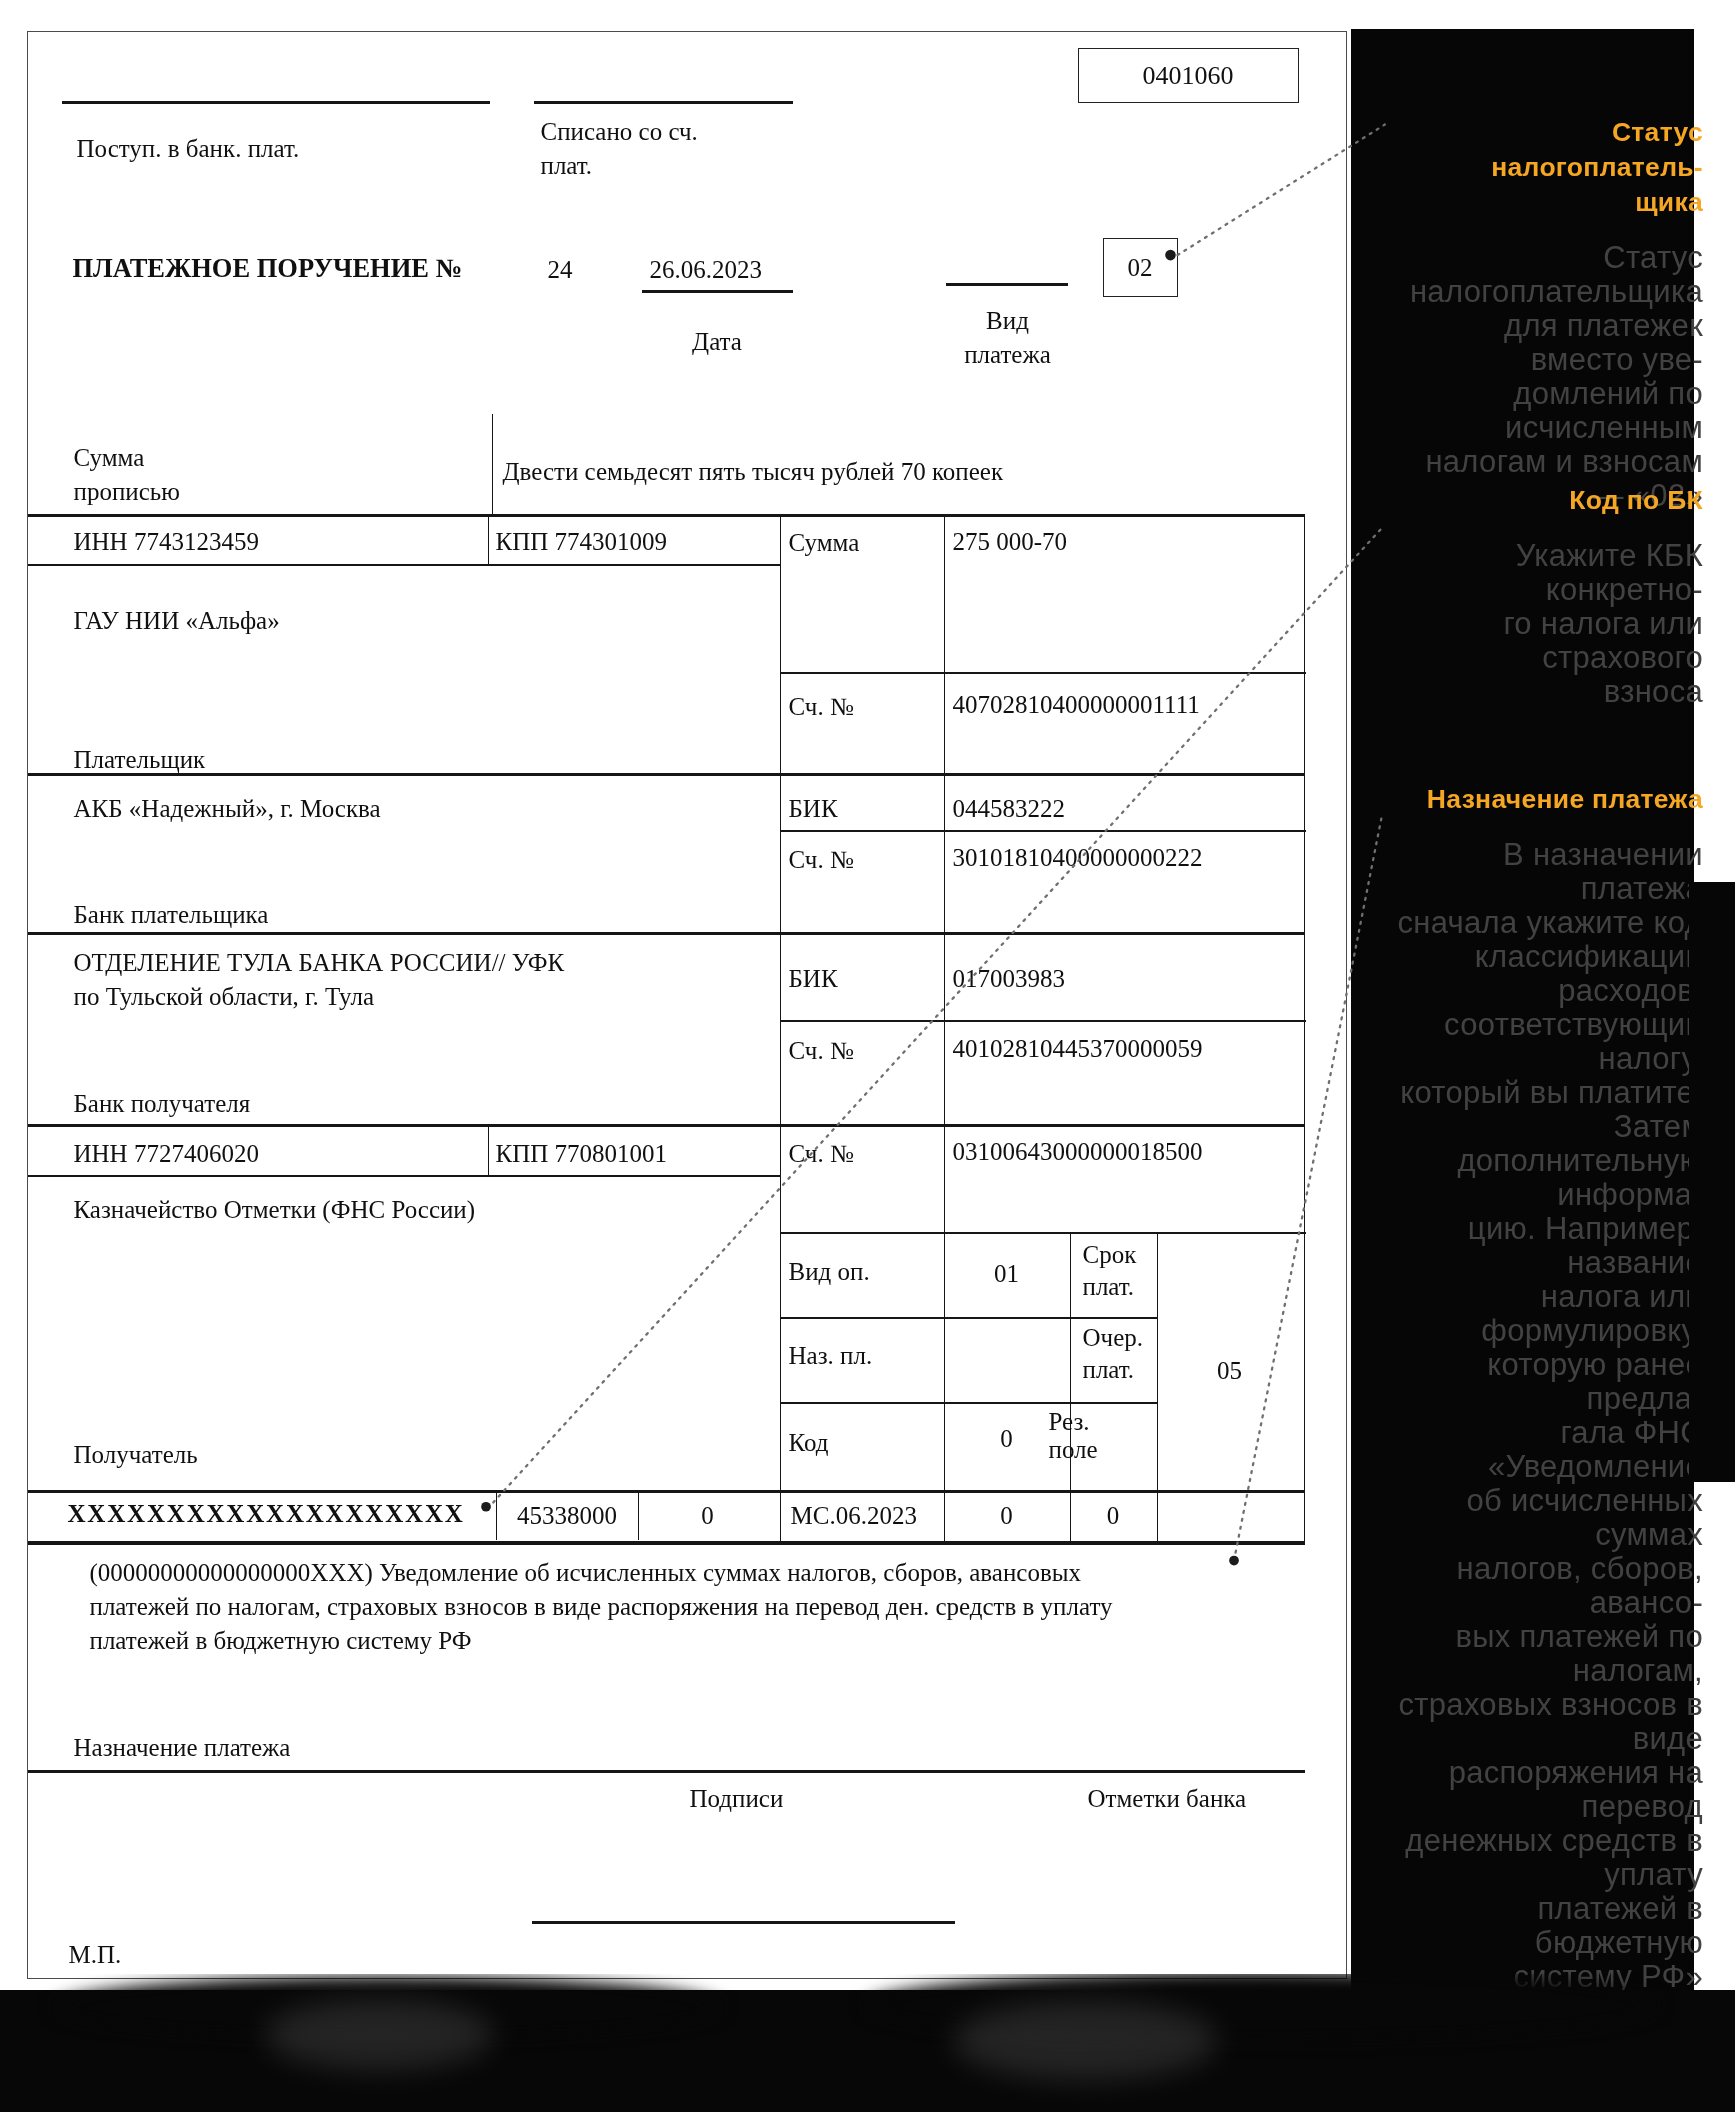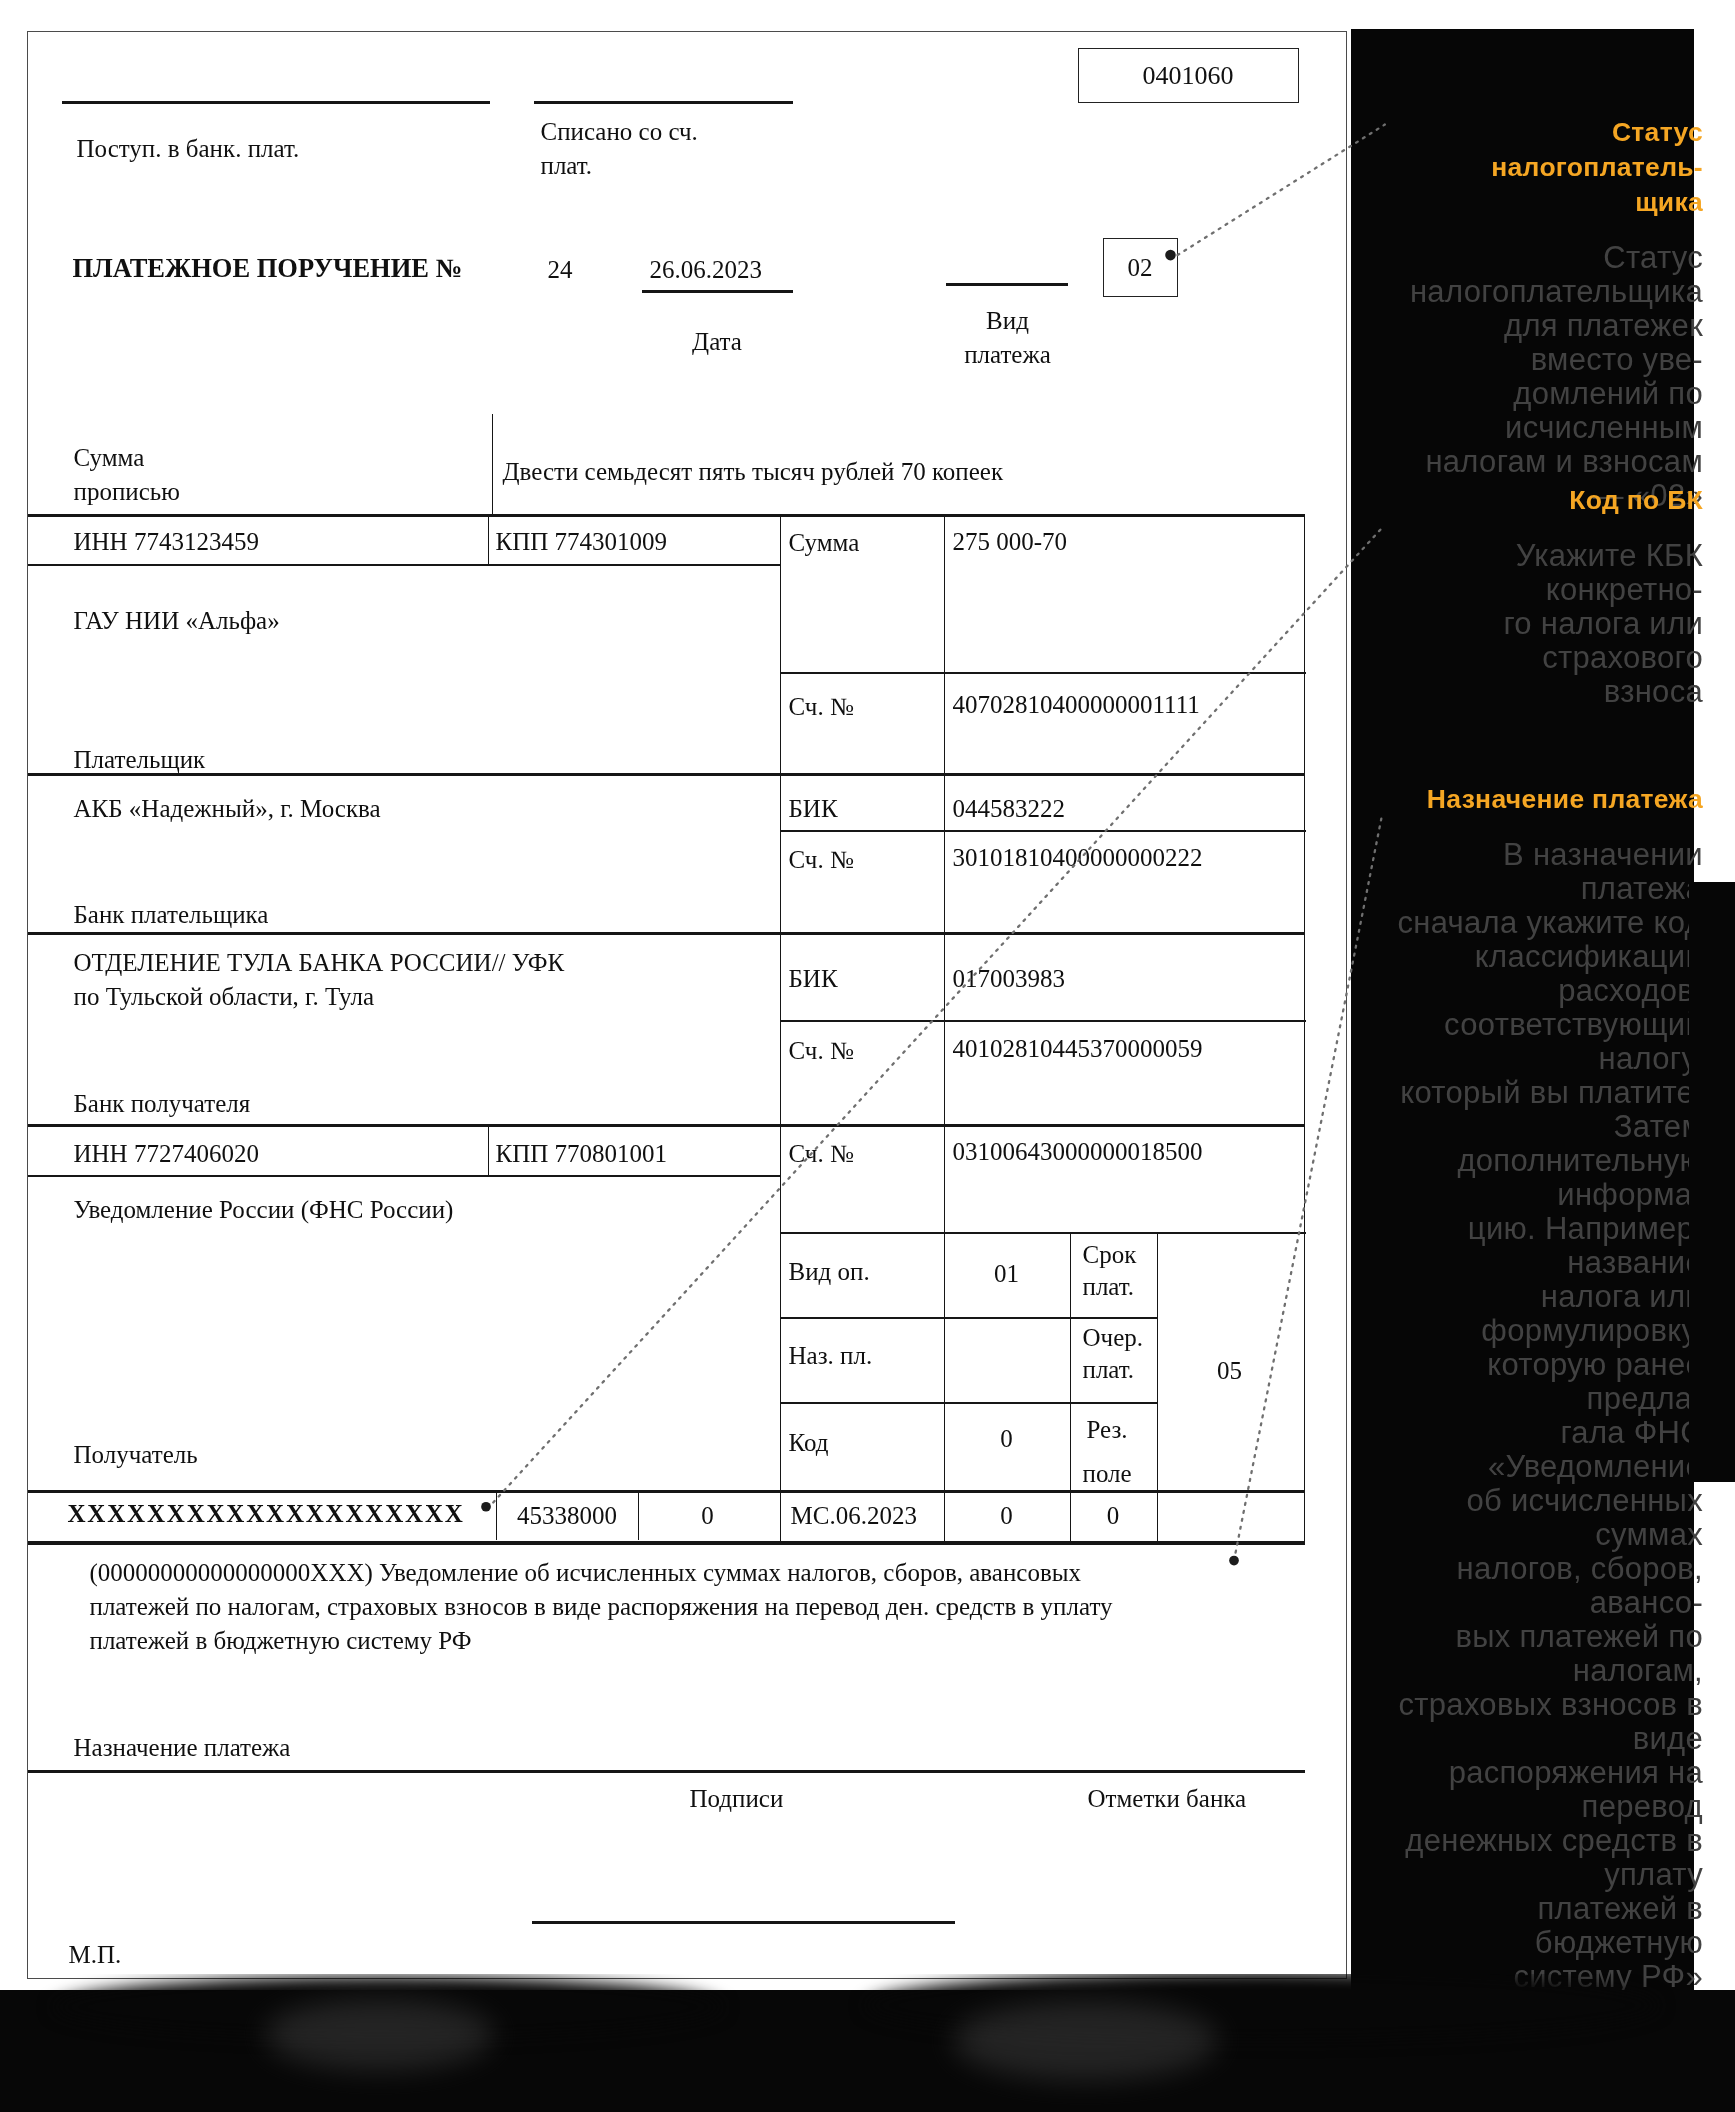--- a/index.html
+++ b/index.html
@@ -112,34 +112,34 @@
     <div class="t" style="left:761px;top:930px;">БИК</div>
     <div class="t" style="left:925px;top:930px;">017003983</div>
     <div class="t" style="left:761px;top:1002px;">Сч. №</div>
     <div class="t" style="left:925px;top:1000px;">40102810445370000059</div>
     <div class="t" style="left:46px;top:1055px;">Банк получателя</div>
 
     <div class="t" style="left:46px;top:1105px;">ИНН 7727406020</div>
     <div class="t" style="left:468px;top:1105px;">КПП 770801001</div>
     <div class="t" style="left:761px;top:1105px;">Сч. №</div>
     <div class="t" style="left:925px;top:1103px;">03100643000000018500</div>
-    <div class="t" style="left:46px;top:1161px;">Уведомление России (ФНС России)</div>
+    <div class="t" style="left:46px;top:1161px;">Казначейство Отметки (ФНС России)</div>
     <div class="t" style="left:46px;top:1406px;">Получатель</div>
 
     <div class="t" style="left:761px;top:1223px;">Вид оп.</div>
     <div class="t ctr" style="left:916px;top:1225px;width:126px;">01</div>
     <div class="t" style="left:1055px;top:1207px;line-height:32px;">Срок
 плат.</div>
     <div class="t" style="left:761px;top:1307px;">Наз. пл.</div>
     <div class="t" style="left:1055px;top:1290px;line-height:32px;">Очер.
 плат.</div>
     <div class="t ctr" style="left:1129px;top:1322px;width:146px;">05</div>
     <div class="t" style="left:761px;top:1394px;">Код</div>
     <div class="t ctr" style="left:916px;top:1390px;width:126px;">0</div>
-    <div class="t" style="left:1055px;top:1376px;line-height:44px;text-align:center;">Рез.
+    <div class="t" style="left:1021px;top:1376px;line-height:28px;">Рез.
 поле</div>
 
     <div class="t" style="left:40px;top:1465px;letter-spacing:1.8px;font-weight:bold;">XXXXXXXXXXXXXXXXXXXX</div>
     <div class="t ctr" style="left:468px;top:1467px;width:143px;">45338000</div>
     <div class="t ctr" style="left:610px;top:1467px;width:140px;">0</div>
     <div class="t" style="left:763px;top:1467px;">МС.06.2023</div>
     <div class="t ctr" style="left:916px;top:1467px;width:126px;">0</div>
     <div class="t ctr" style="left:1042px;top:1467px;width:87px;">0</div>
 
     <div class="t" style="left:52px;top:1524px;width:1200px;margin-left:10px;">(00000000000000000XXX) Уведомление об исчисленных суммах налогов, сборов, авансовых

